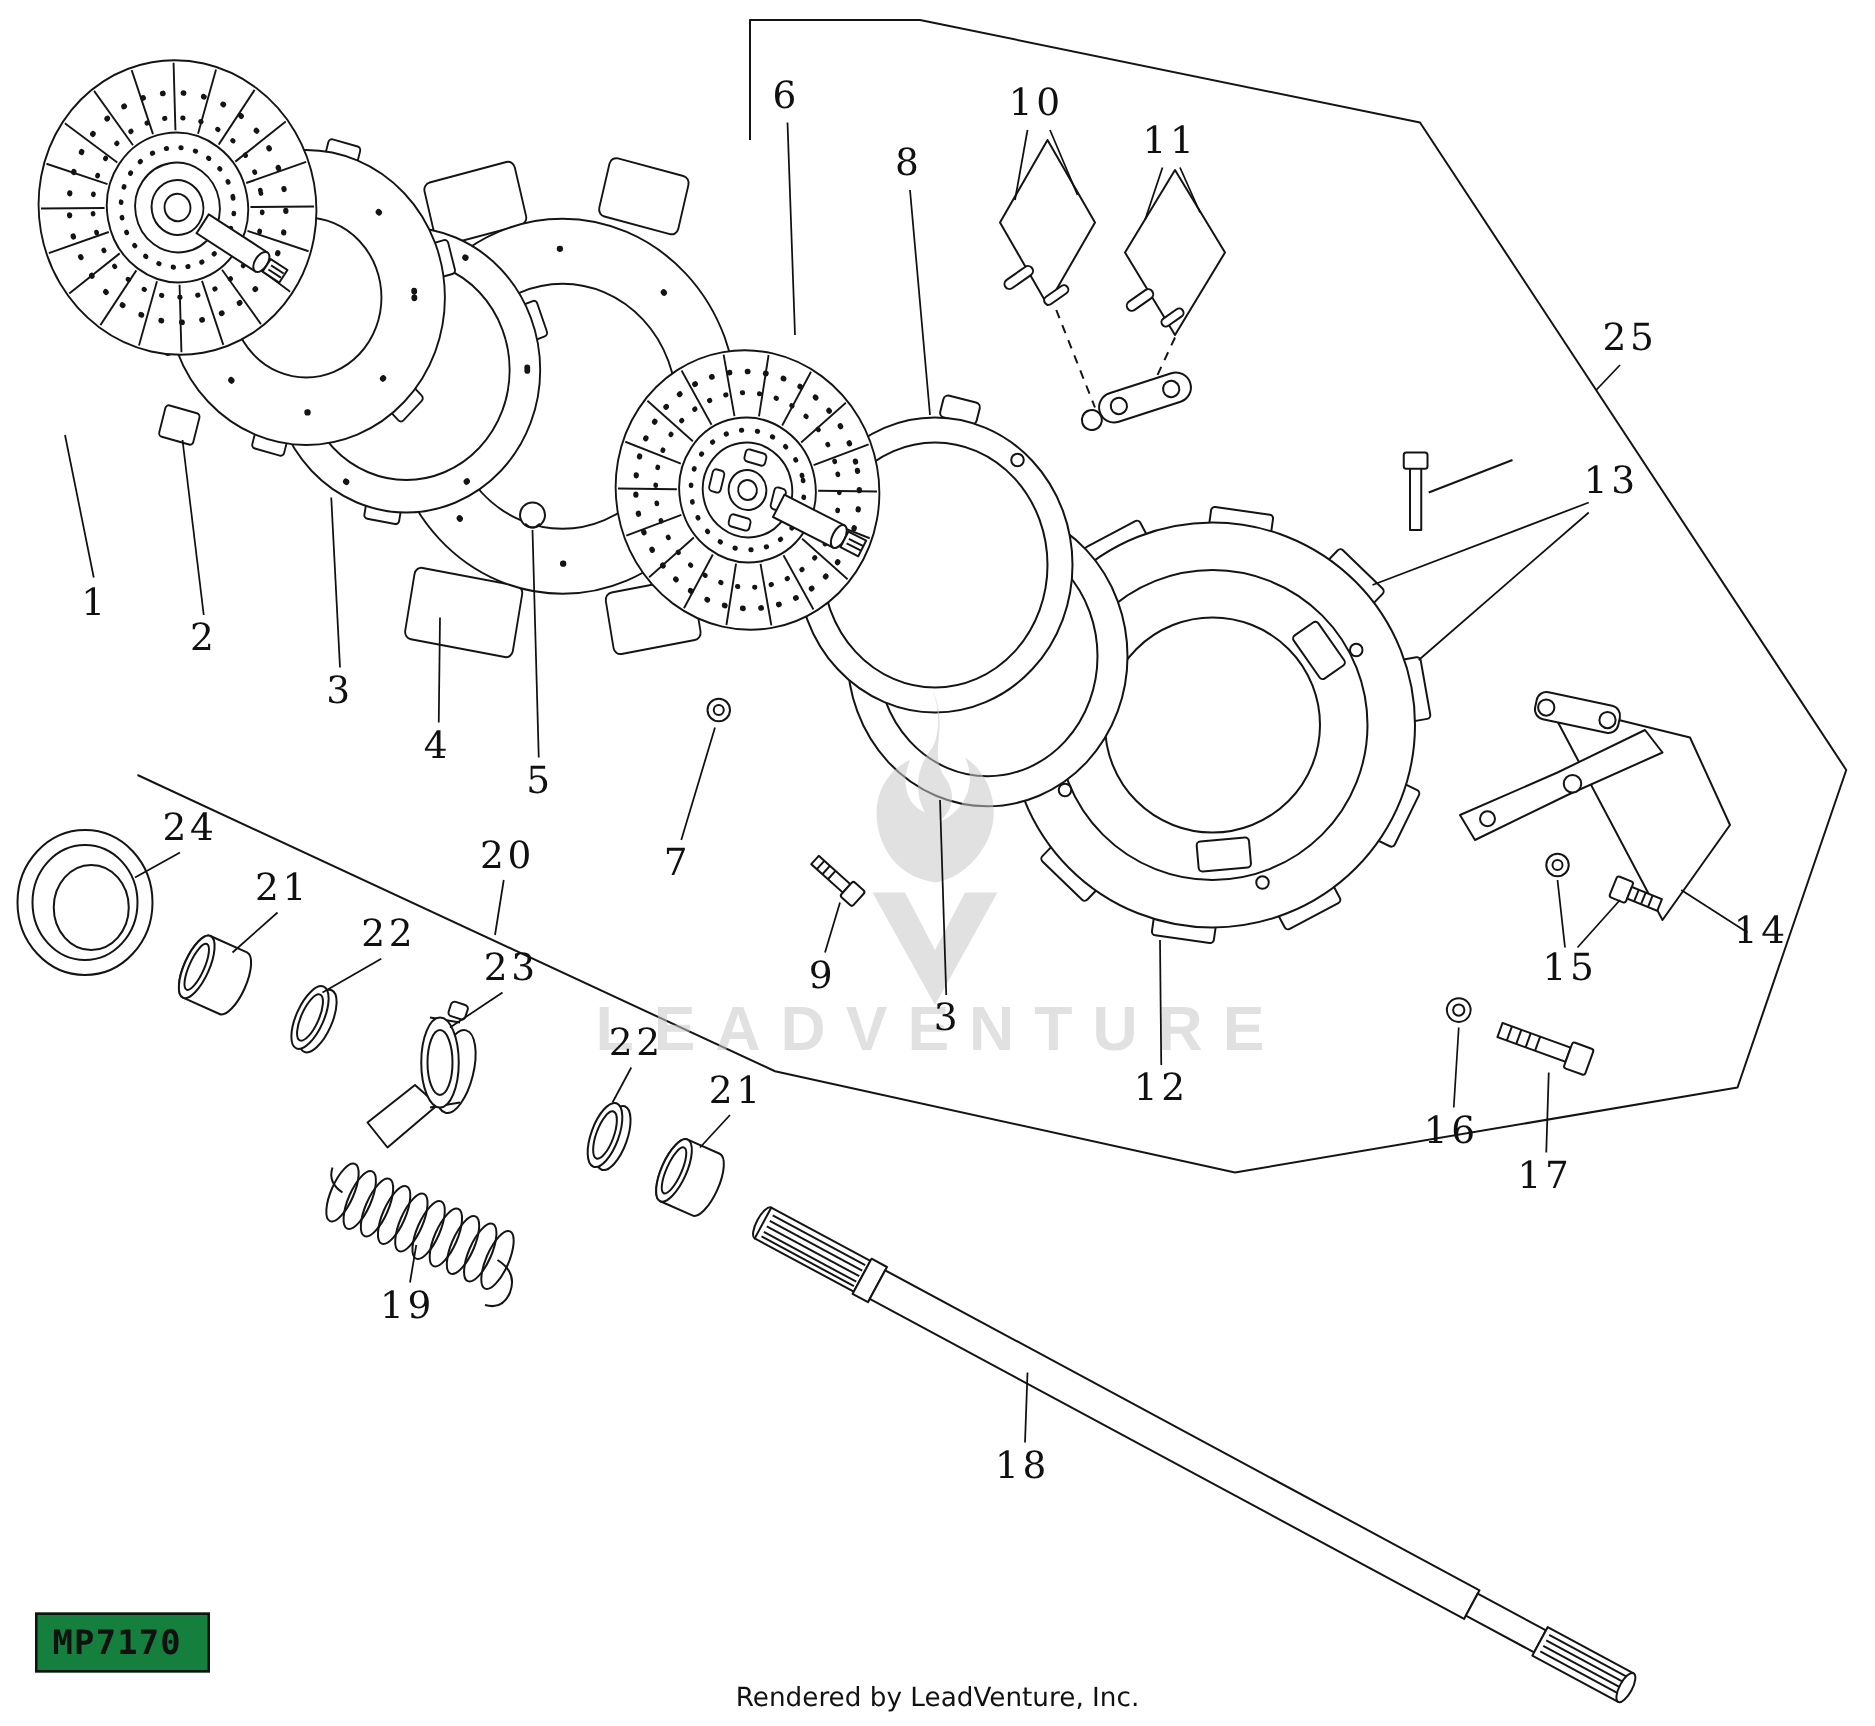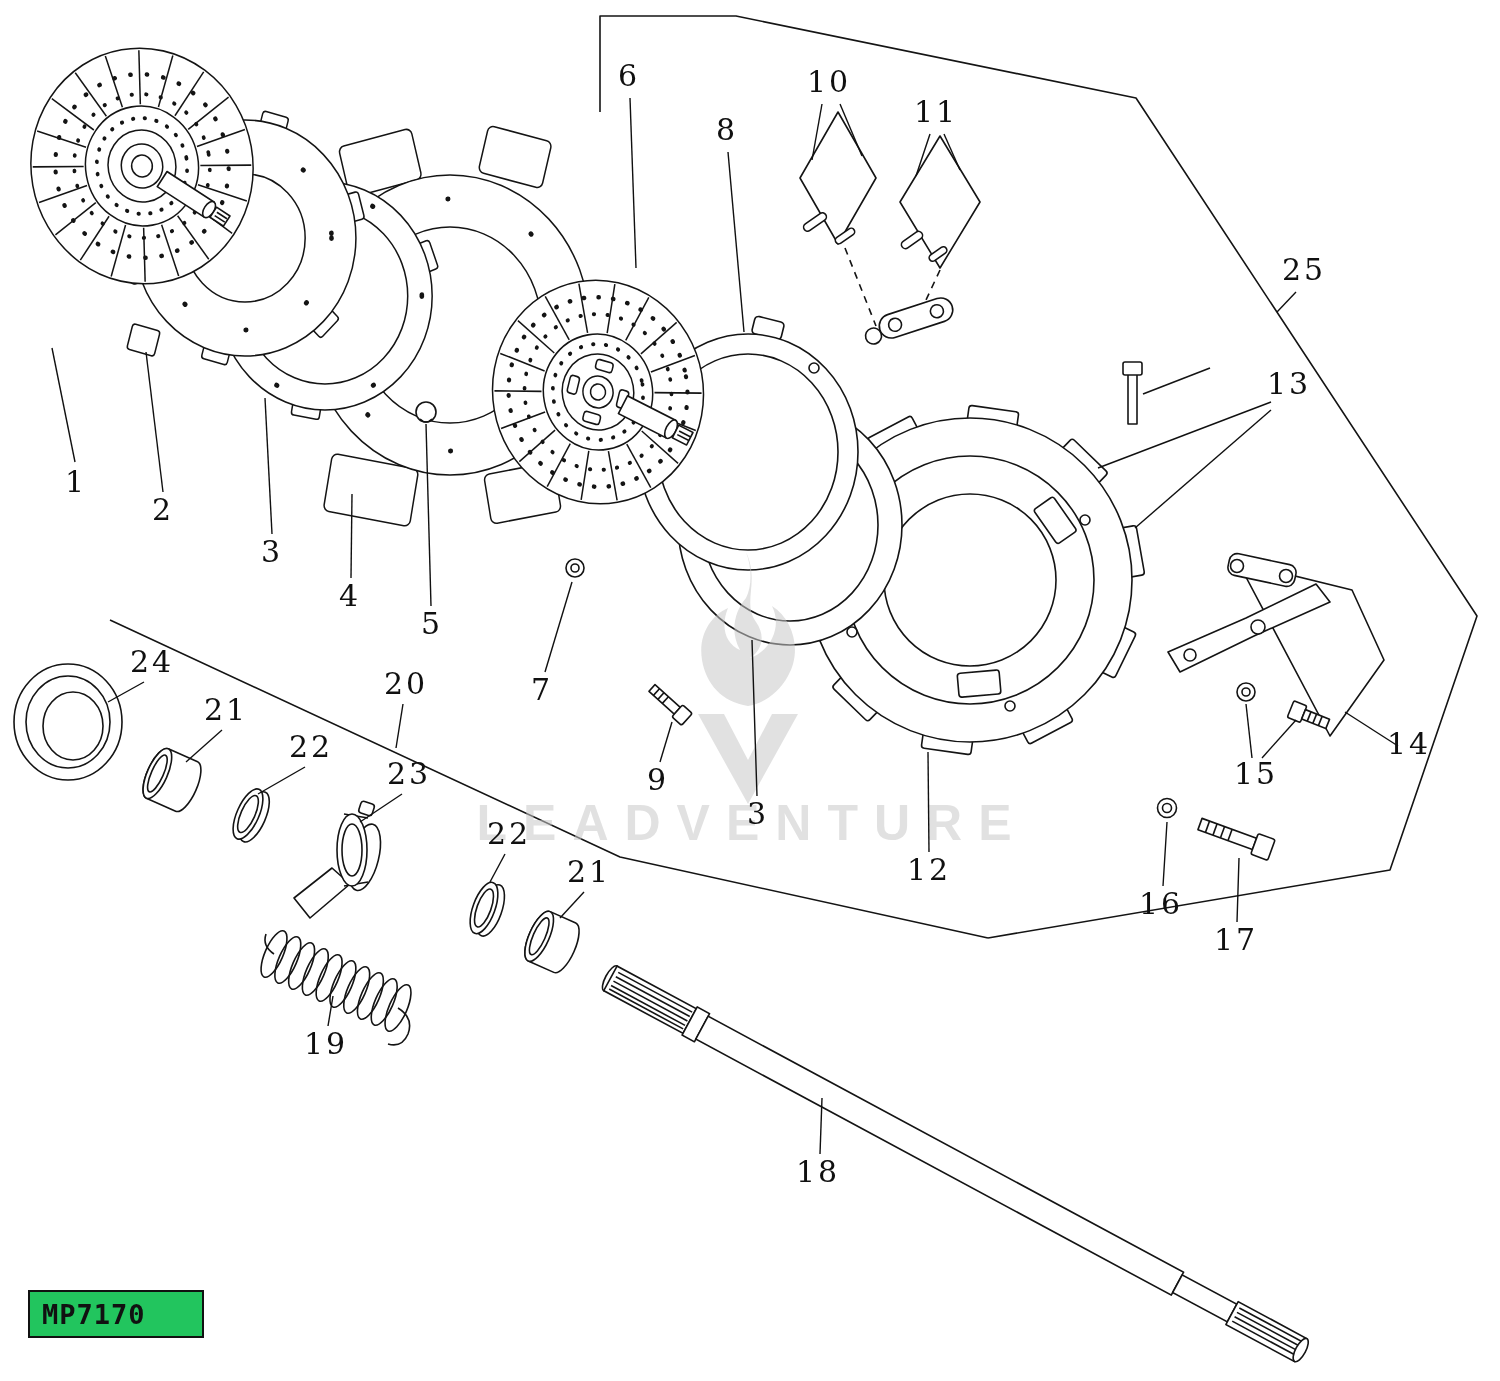--- a/index.html
+++ b/index.html
@@ -3,24 +3,24 @@
 <meta charset="utf-8">
 <style>
   html,body{margin:0;padding:0;background:#fff;}
   .canvas{position:relative;width:1500px;height:1381px;background:#fff;overflow:hidden;
           font-family:"Liberation Sans",sans-serif;}
   svg.diagram{position:absolute;left:0;top:0;}
   #labels text{font-family:"DejaVu Serif",serif;font-size:30px;fill:#101010;stroke:none;
                text-anchor:middle;letter-spacing:3px;}
   #labels line{stroke:#101010;stroke-width:1.4;}
   .dots{fill:none;stroke-linecap:round;}
-  .code-box{position:absolute;left:28px;top:1290px;width:176px;height:48px;border:2px solid #111;
+  .code-box{position:absolute;left:28px;top:1290px;width:140px;height:48px;border:2px solid #111;
             box-sizing:border-box;display:flex;align-items:center;padding-left:12px;
             font-family:"DejaVu Sans Mono",monospace;font-size:27px;font-weight:600;
-            letter-spacing:1px;color:#111;background:#22c55e;}
+            letter-spacing:1px;color:#111;background:#15803d;}
   .footer{position:absolute;left:0;right:0;top:1346px;text-align:center;
           font-family:"DejaVu Sans",sans-serif;font-size:21px;color:#111;}
   .wm-text{font-family:"Liberation Sans",sans-serif;font-weight:bold;font-size:50px;
            letter-spacing:16px;fill:#c9c9c9;stroke:none;text-anchor:middle;}
 </style>
 </head>
 <body>
 
 <div class="canvas">
 
@@ -416,14 +416,15 @@
           <line x1="757" y1="796" x2="752" y2="640"></line>
           <text x="758" y="824">3</text>
         </g>
   </g>
 </svg>
 
 <div class="code-box">
   <span>MP7170</span>
 </div>
 
+<div class="footer">Rendered by LeadVenture, Inc.</div>
 
 </div>
 
 </body></html>

